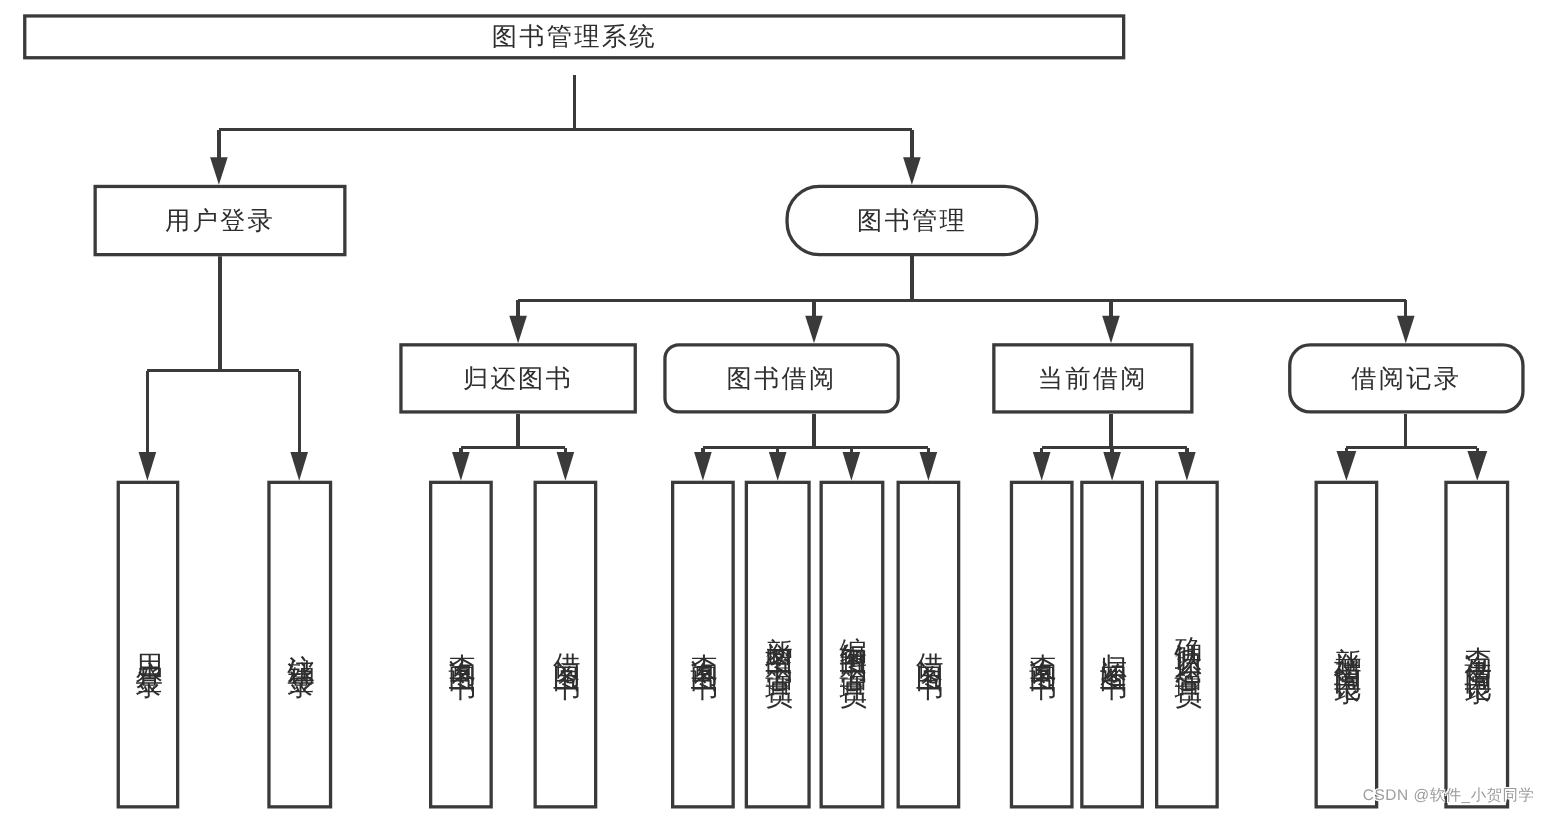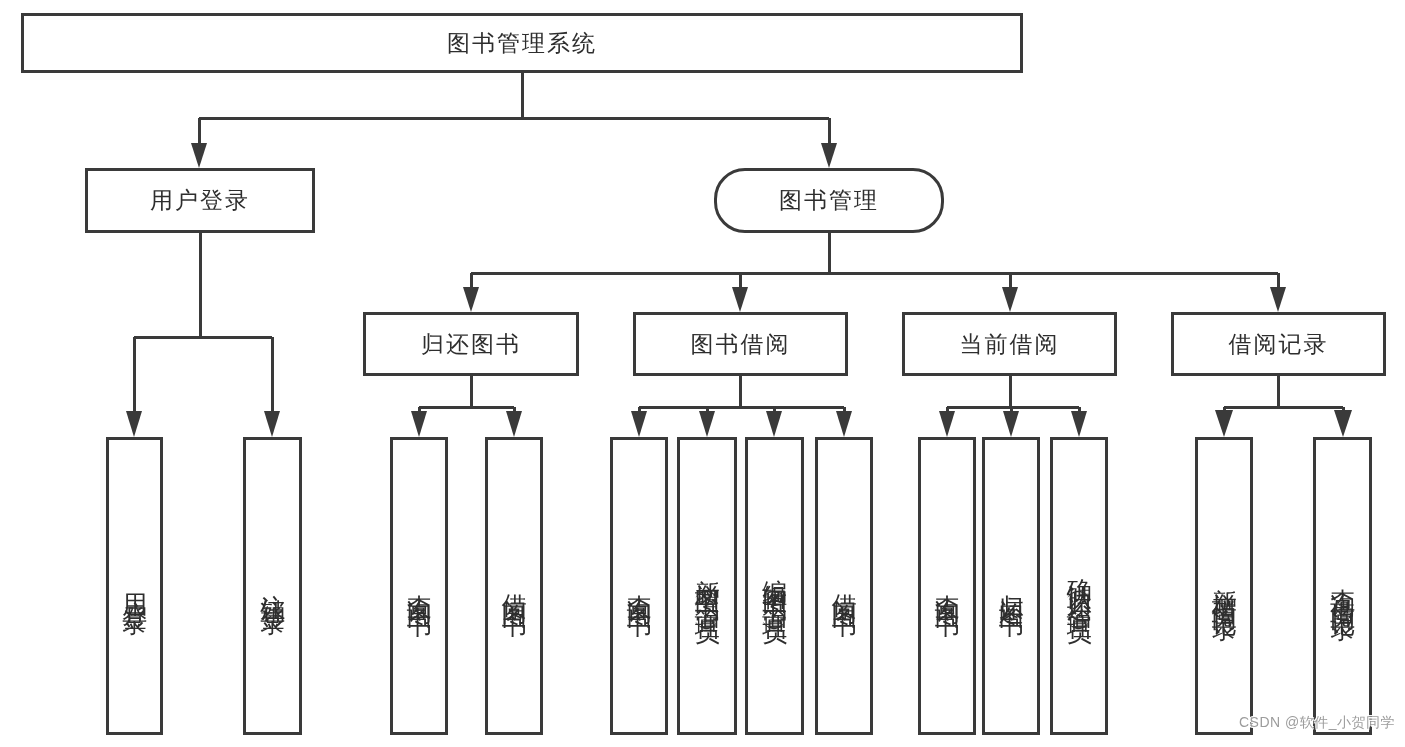--- a/index.html
+++ b/index.html
@@ -23,29 +23,29 @@
   .hnode{font-size:23px;letter-spacing:2px;}
   .vnode .vtext{
     writing-mode:vertical-rl;
     text-orientation:mixed;
     font-size:25px;
     letter-spacing:6px;
     line-height:1.1;
     color:#2e2e2e;
   }
   
-  #n-root{left:21px;top:13px;width:1002px;height:60px;}
+  #n-root{left:21px;top:13px;width:1002px;height:41px;}
   
   #n-user-login{left:85px;top:168px;width:230px;height:65px;}
   #n-book-mgmt{left:714px;top:168px;width:230px;height:65px;border-radius:31px;}
   
   #n-new-book{left:363px;top:312px;width:216px;height:64px;}
-  #n-book-borrow{left:633px;top:312px;width:215px;height:64px;}
-  #n-current-borrow{left:902px;top:312px;width:215px;height:64px;}
-  #n-borrow-record{left:1171px;top:312px;width:215px;height:64px;}
+  #n-book-borrow{left:603px;top:312px;width:215px;height:64px;border-radius:14px;}
+  #n-current-borrow{left:902px;top:312px;width:183px;height:64px;}
+  #n-borrow-record{left:1171px;top:312px;width:215px;height:64px;border-radius:20px;}
   
   .leaf{top:437px;height:298px;}
   #l-user-login{left:106px;width:57px;}
   #l-logout{left:243px;width:59px;}
   #l-query-book-a{left:390px;width:58px;}
   #l-borrow-book-a{left:485px;width:58px;}
   #l-query-book-b{left:610px;width:58px;}
   #l-add-book{left:677px;width:60px;}
   #l-edit-book{left:745px;width:59px;}
   #l-borrow-book-b{left:815px;width:58px;}

